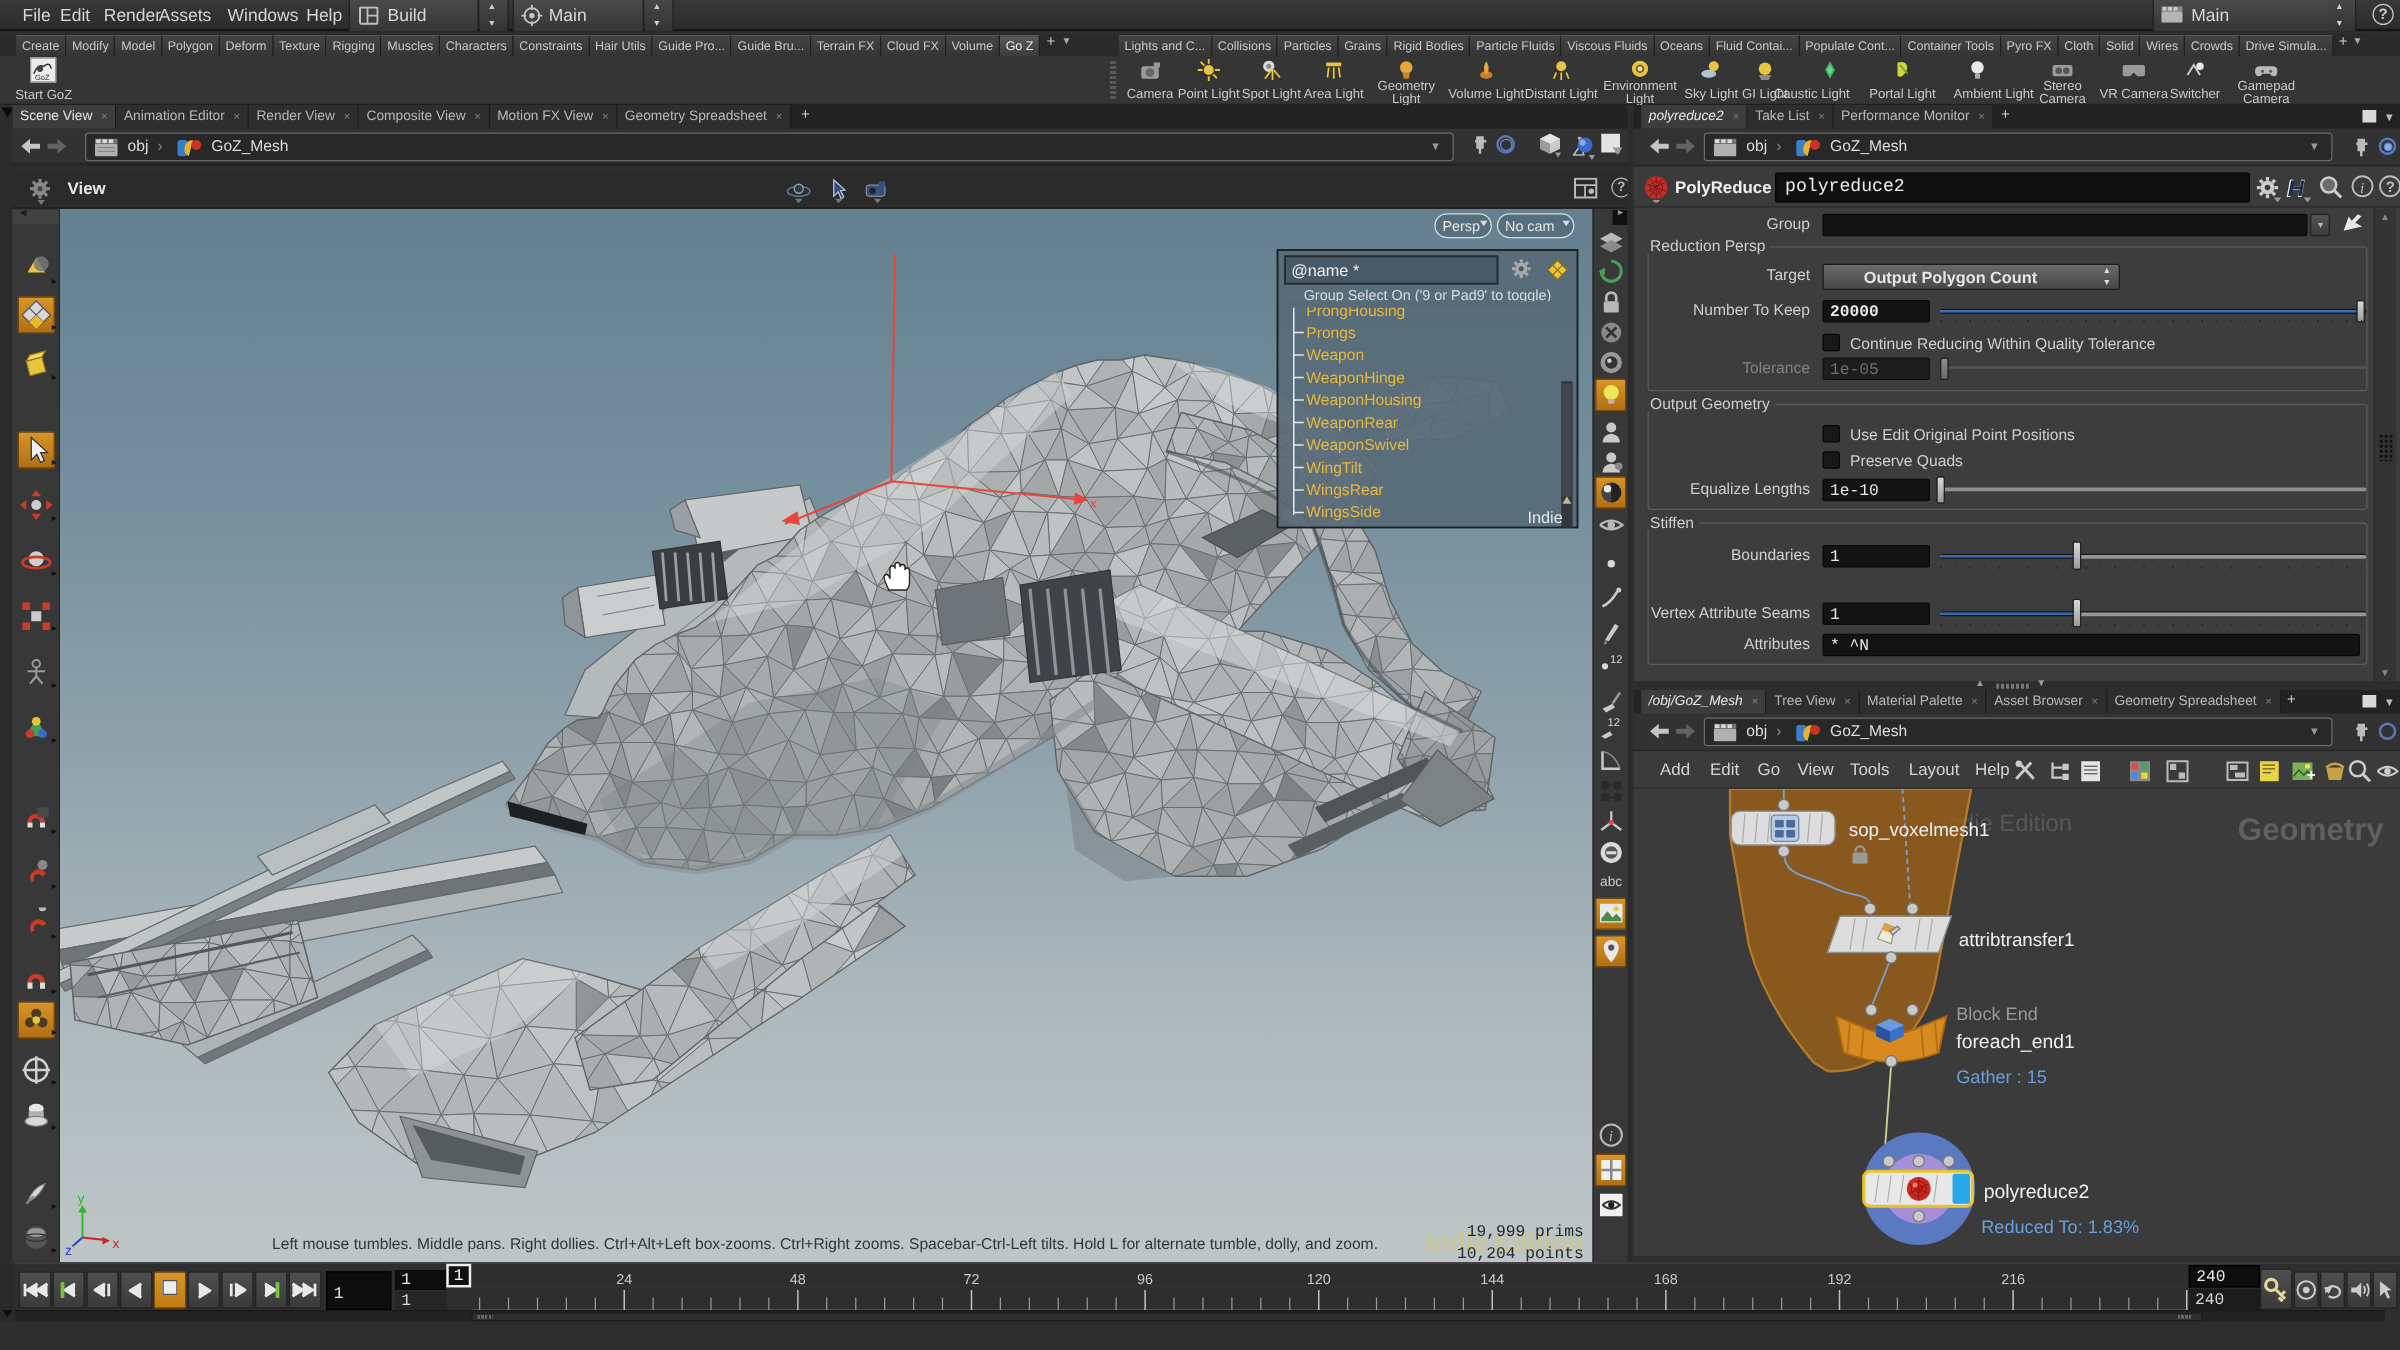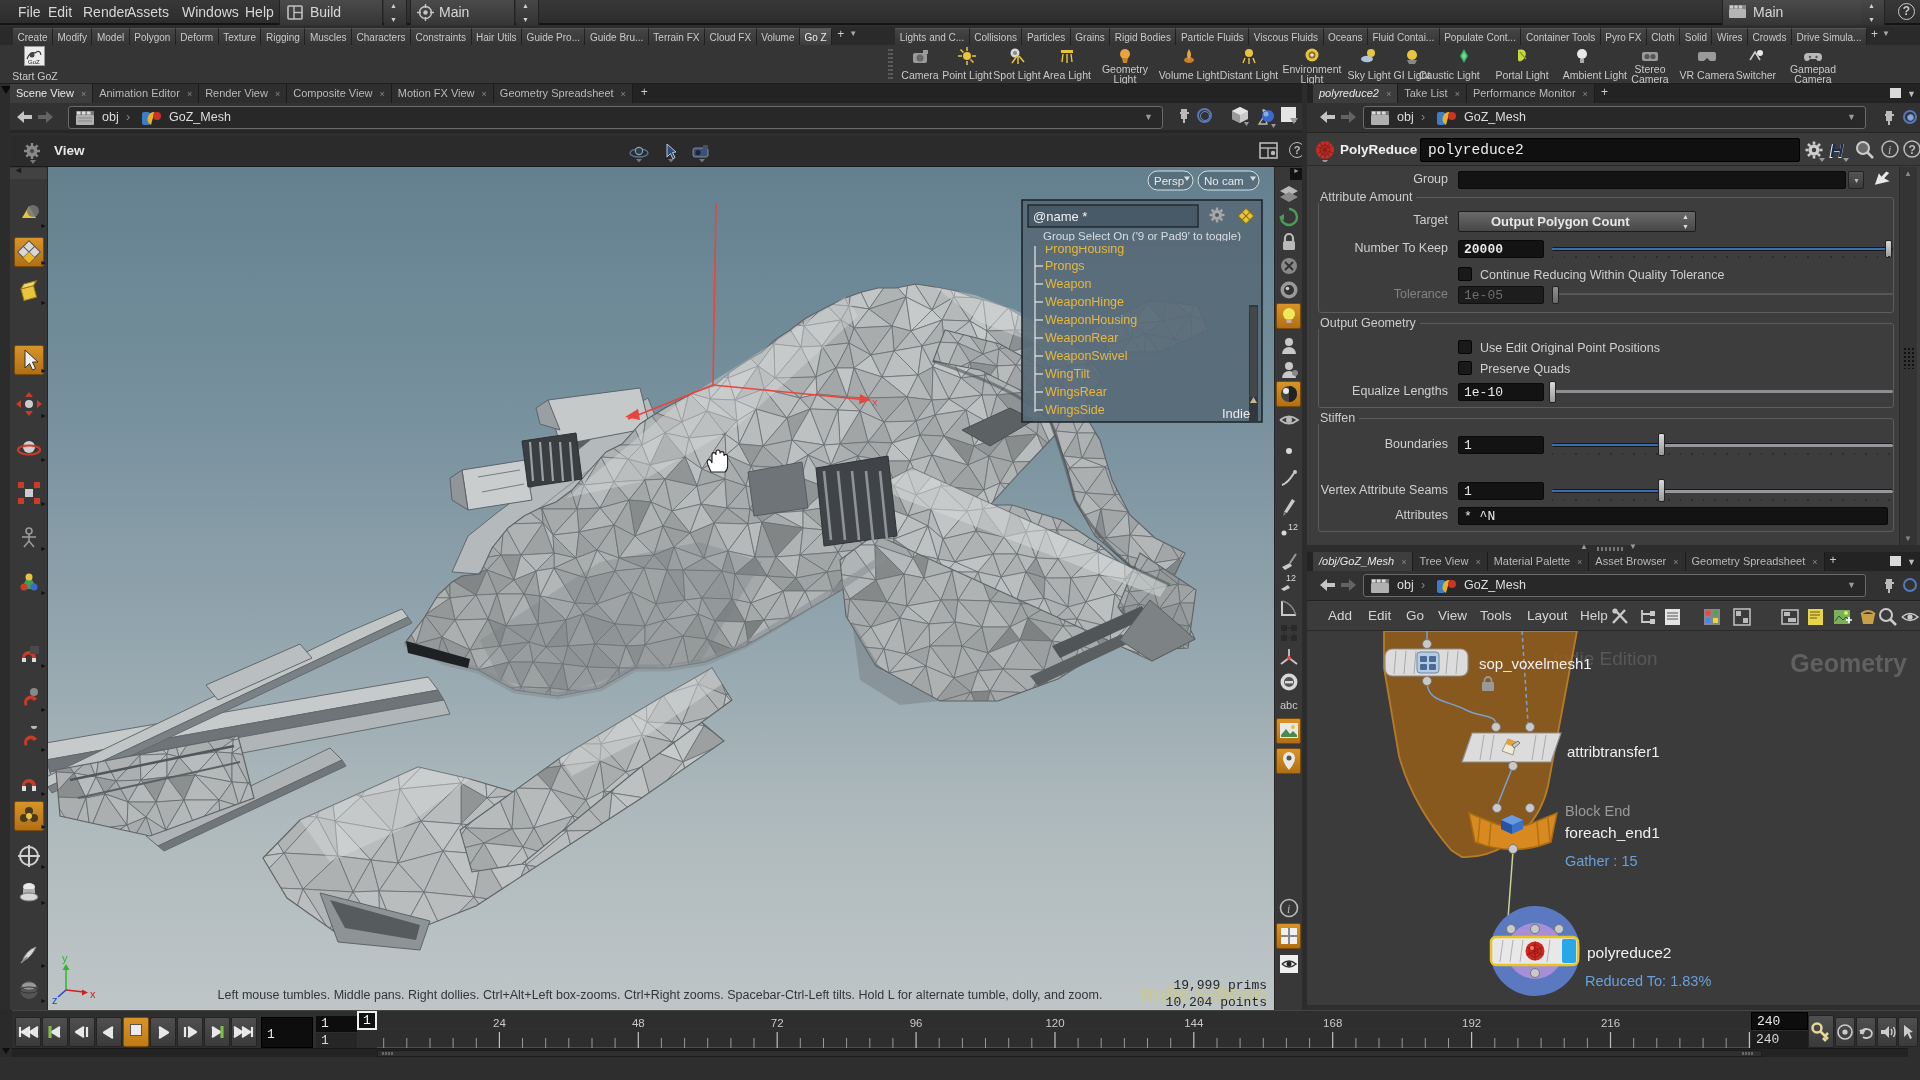--- a/index.html
+++ b/index.html
@@ -2073,21 +2073,21 @@
 </svg>
 <div class="lbl" style="left:1388px;top:172px;width:60px">Group</div>
 <div class="field" style="left:1458px;top:171px;width:388px;height:18px"></div>
 <div class="abs" style="left:1848px;top:171px;width:16px;height:18px;background:linear-gradient(#555,#3a3a3a);border:1px solid #222;border-radius:2px">
       <span style="position:absolute;left:4px;top:5px;color:#bbb;font-size:7px">▼</span>
     </div>
 <svg class="abs" style="left:1874px;top:170px" width="20" height="20">
       <path d="M2,16 L16,10 L10,8 L14,2 L11,1 L7,7 L4,4 Z" fill="#e8e8e8" transform="rotate(10 9 9)"></path>
     </svg>
 <div class="fset" style="left:1318px;top:197px;width:576px;height:116px"></div>
-<div class="fleg" style="left:1316px;top:191px">Attribute Amount</div>
+<div class="fleg" style="left:1316px;top:191px">Reduction Persp</div>
 <div class="lbl" style="left:1348px;top:213px;width:100px">Target</div>
 <div class="abs" style="left:1458px;top:211px;width:238px;height:21px;background:linear-gradient(#6a6a6a,#474747);border:1px solid #1c1c1c;border-radius:2px">
 <span style="position:absolute;left:32px;top:2px;color:#e6e6e6;font-size:13px;font-weight:bold">Output Polygon Count</span>
 <span style="position:absolute;right:6px;top:1px;color:#ddd;font-size:7px">▲</span>
       <span style="position:absolute;right:6px;bottom:1px;color:#ddd;font-size:7px">▼</span>
     </div>
 <div class="lbl" style="left:1318px;top:241px;width:130px">Number To Keep</div>
 <div class="field" style="left:1458px;top:240px;width:86px;height:18px"><b>20000</b></div>
 <div class="track" style="left:1552px;top:247px;width:341px">
       <div class="trackfill" style="left:0;width:338px"></div>

